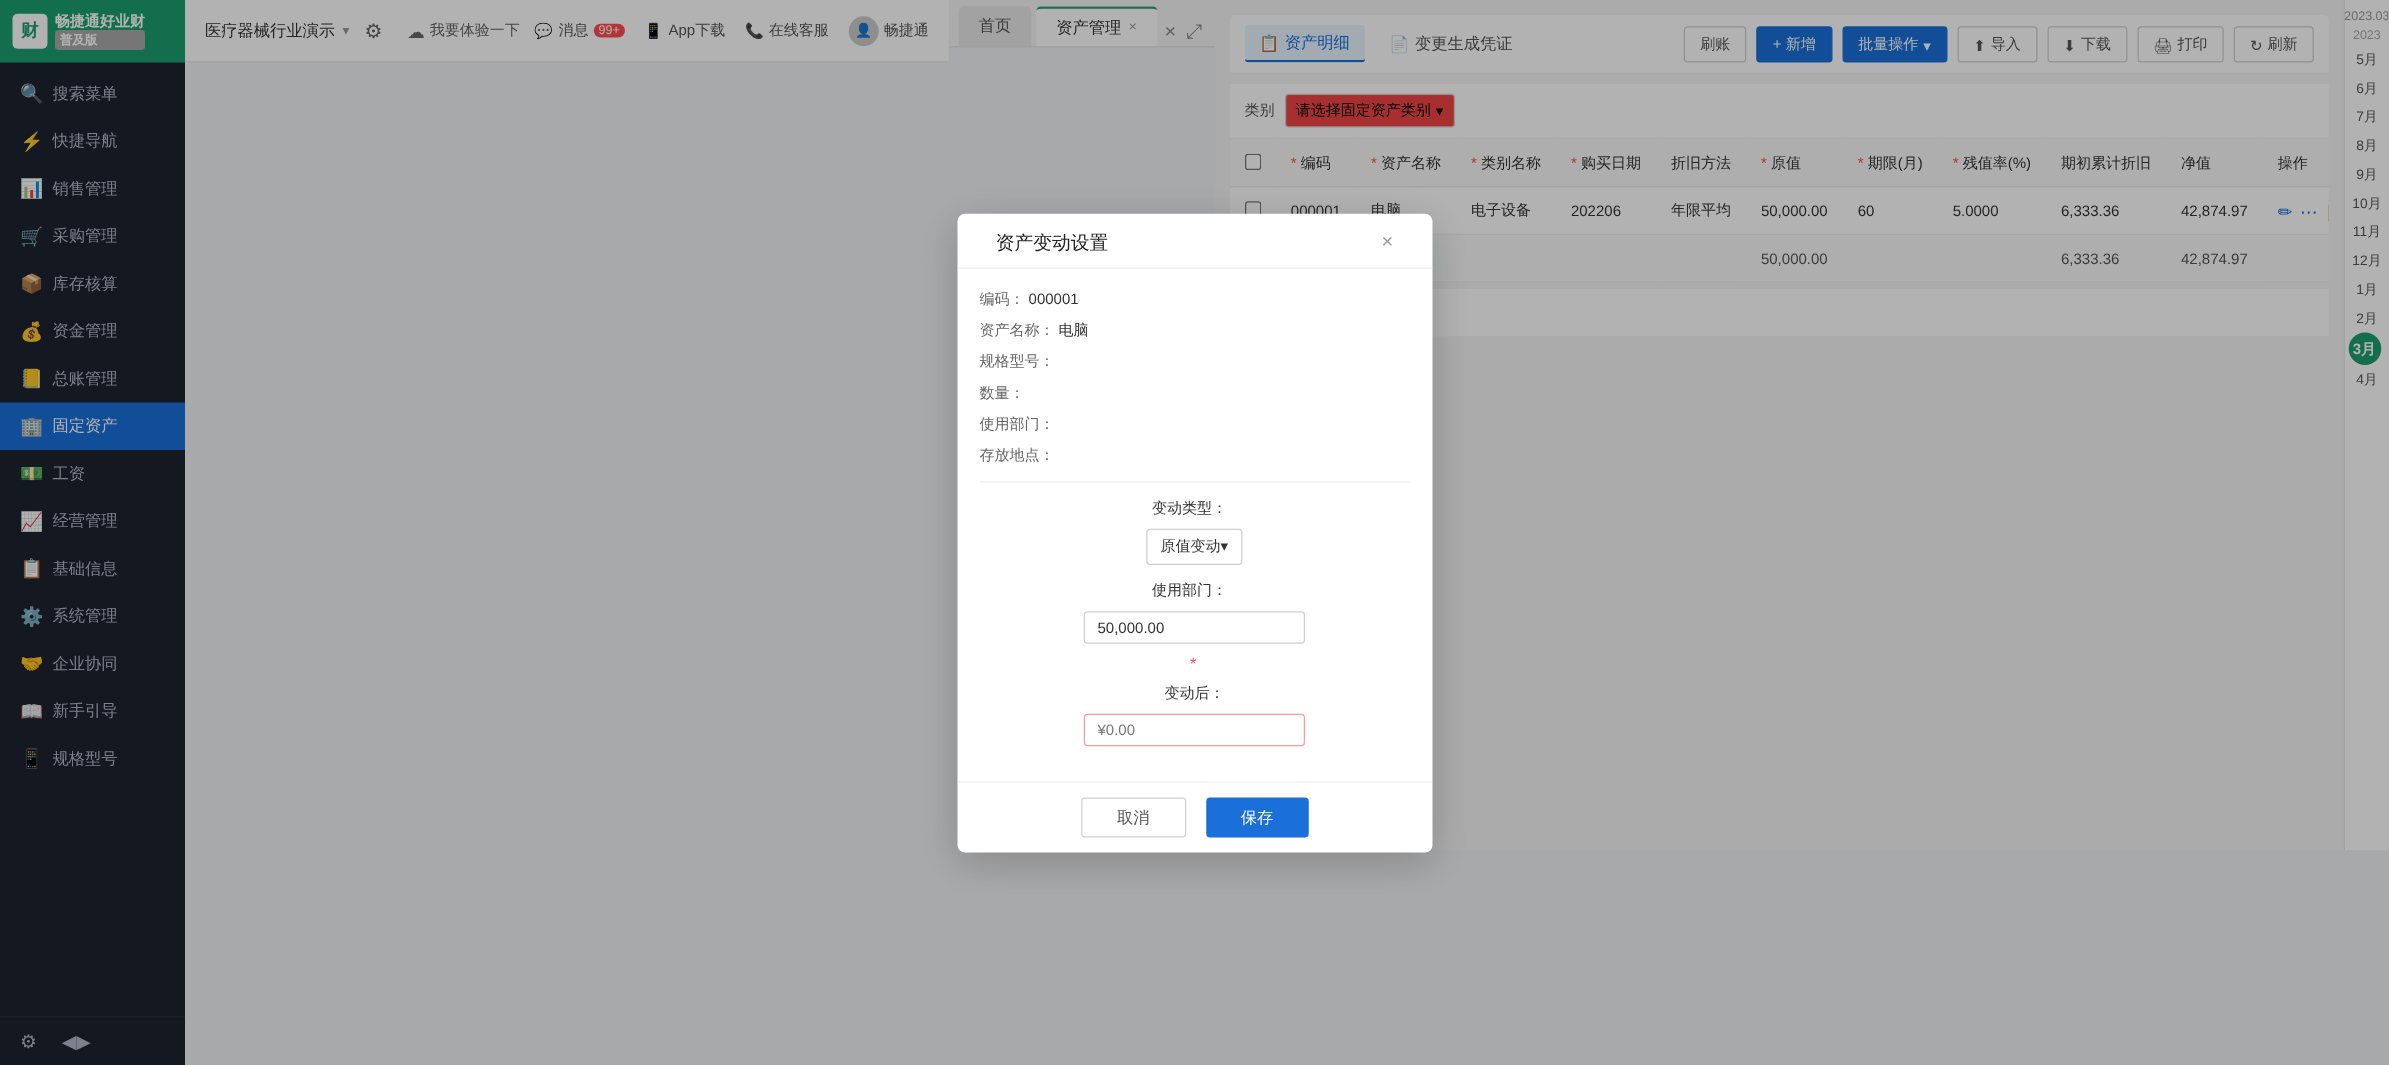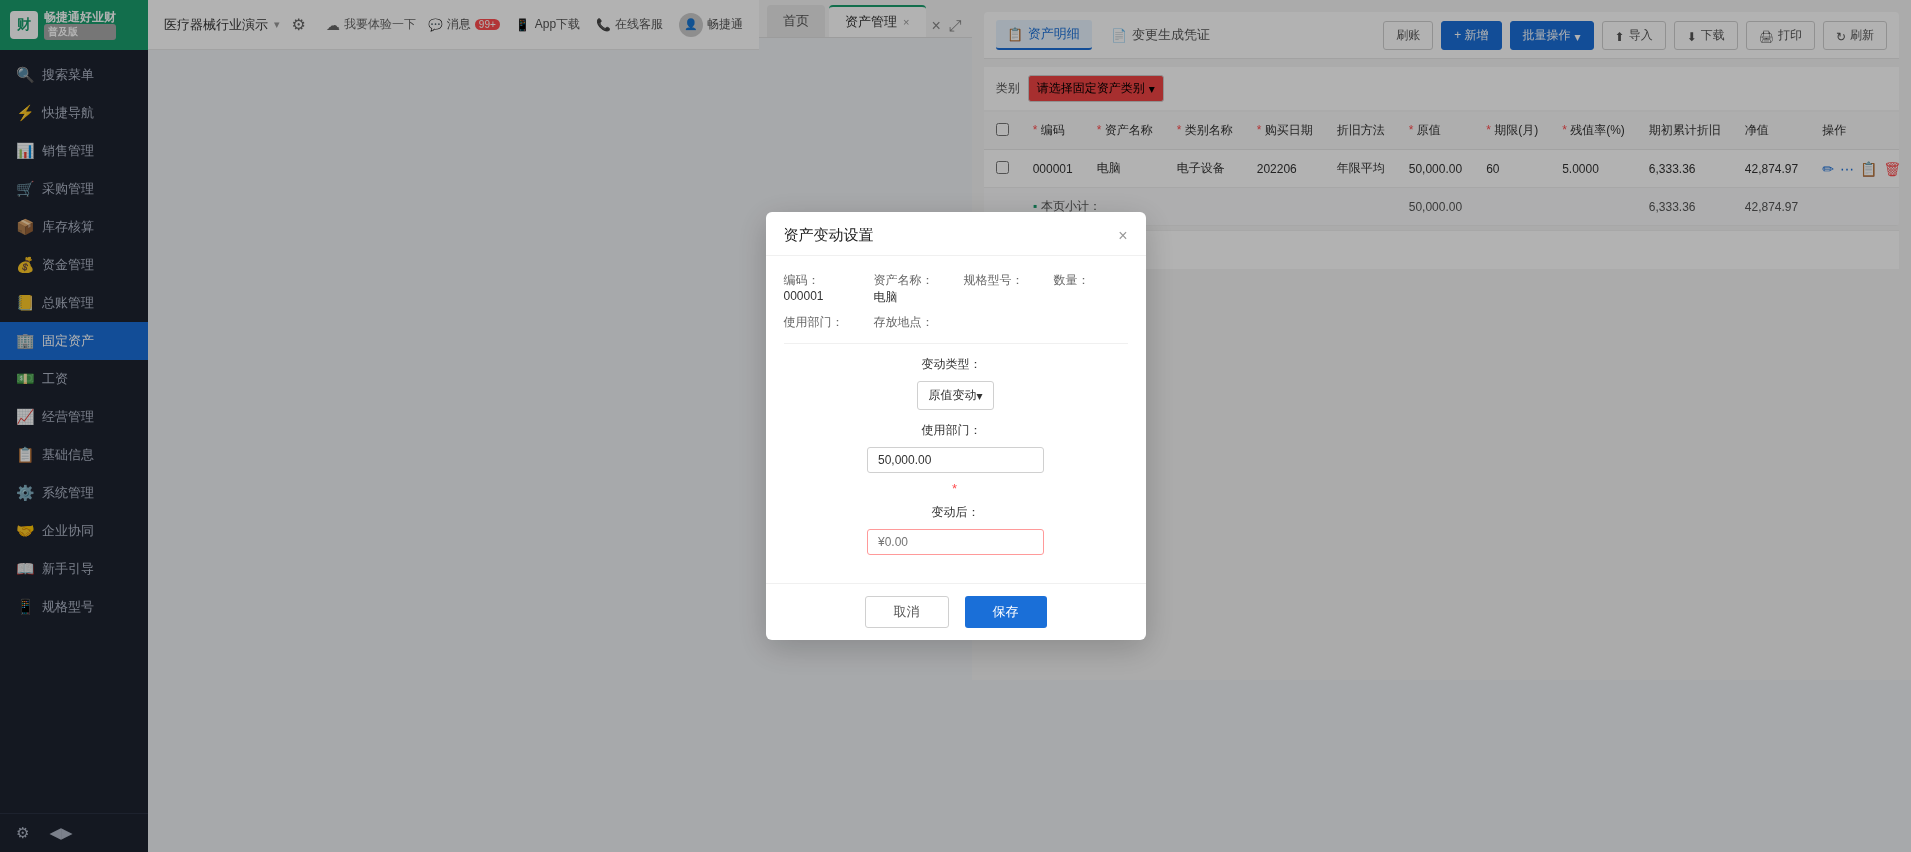--- a/index.html
+++ b/index.html
@@ -303,33 +303,33 @@
 
     
     .modal {
       background: #fff;
       border-radius: 6px;
       width: 380px;
       box-shadow: 0 8px 32px rgba(0,0,0,0.2);
       overflow: hidden;
     }
     .modal-header {
-      padding: 14px 18px 10px;
+      padding: 14px 31px 10px;
       display: flex;
       align-items: center;
       justify-content: space-between;
       border-bottom: 1px solid #f0f0f0;
       text-align: center;
     }
     .modal-title { font-size: 15px; font-weight: 500; color: #222; }
     .modal-close { font-size: 16px; color: #999; cursor: pointer; }
     .modal-body { padding: 16px 18px; }
     .modal-info-grid {
       display: grid;
-      grid-template-columns: 1fr 1fr 1fr 1fr;
+      grid-template-columns: 1fr;
       gap: 8px 16px;
       margin-bottom: 12px;
       padding-bottom: 12px;
       border-bottom: 1px solid #f0f0f0;
     }
     .modal-info-item { font-size: 12px; color: #333; }
     .modal-info-label { color: #666; }
     .modal-form-row {
       display: flex;
       align-items: center;
@@ -641,20 +641,38 @@
         <select>
           <option>50</option>
           <option>100</option>
           <option>200</option>
         </select>
         <span>条</span>
         <span>共 1 条</span>
       </div>
     </div>
 
+    <div class="mini-calendar">
+      <div class="mini-cal-header">2023.03</div>
+      <div id="mini-cal-items">
+          <div style="font-size: 10px; color: rgb(170, 170, 170); text-align: center; padding: 2px;">2023</div>
+          <div class="mini-cal-item">5月</div>
+          <div class="mini-cal-item">6月</div>
+          <div class="mini-cal-item">7月</div>
+          <div class="mini-cal-item">8月</div>
+          <div class="mini-cal-item">9月</div>
+          <div class="mini-cal-item">10月</div>
+          <div class="mini-cal-item">11月</div>
+          <div class="mini-cal-item">12月</div>
+          <div class="mini-cal-item">1月</div>
+          <div class="mini-cal-item">2月</div>
+          <div class="mini-cal-item active">3月</div>
+          <div class="mini-cal-item">4月</div>
+        </div>
+    </div>
   </div>
 </div>
 
 <div class="overlay">
   <div class="modal">
     <div class="modal-header">
       <span class="modal-title">资产变动设置</span>
       <span class="modal-close">×</span>
     </div>
     <div class="modal-body">

